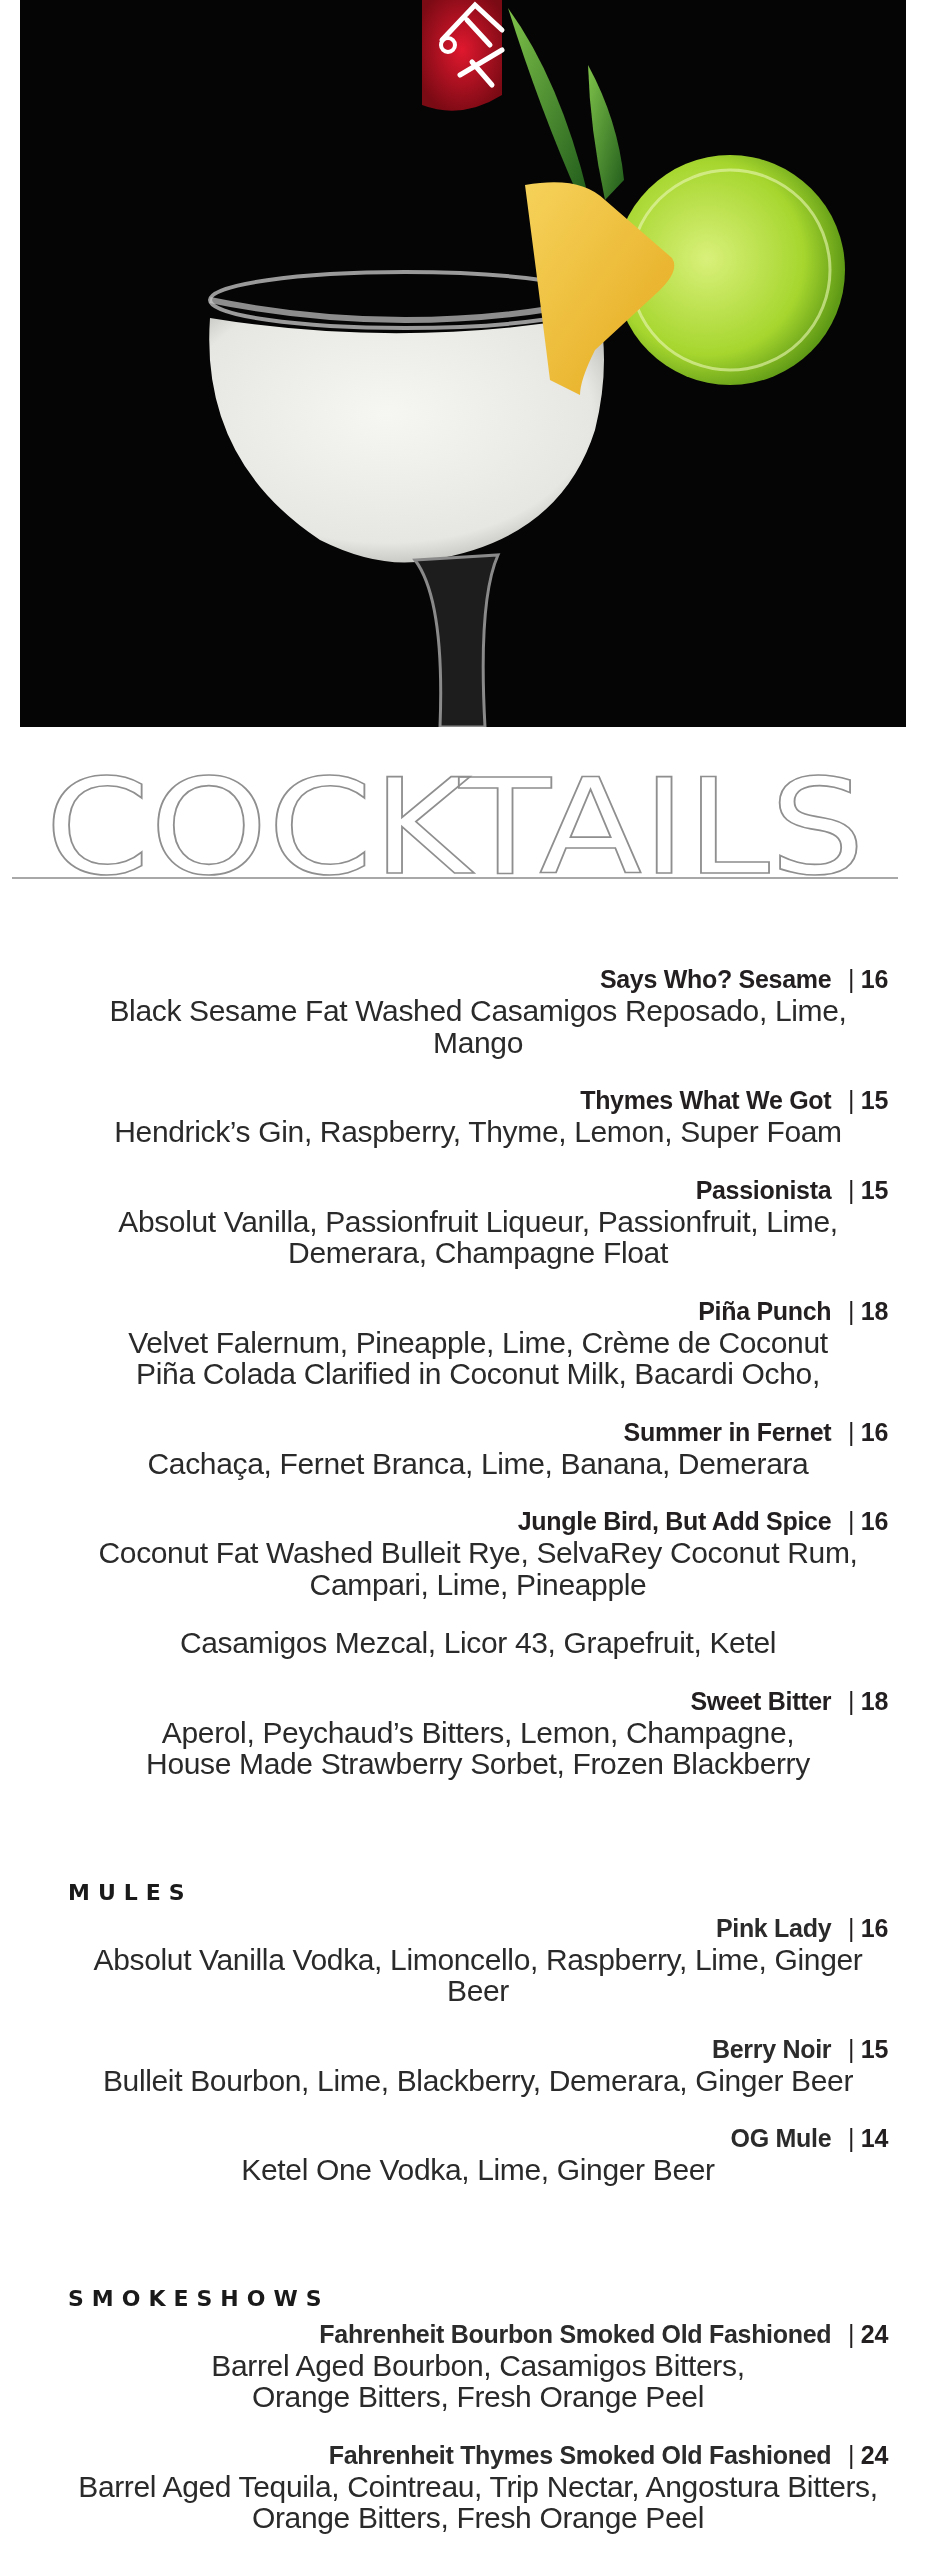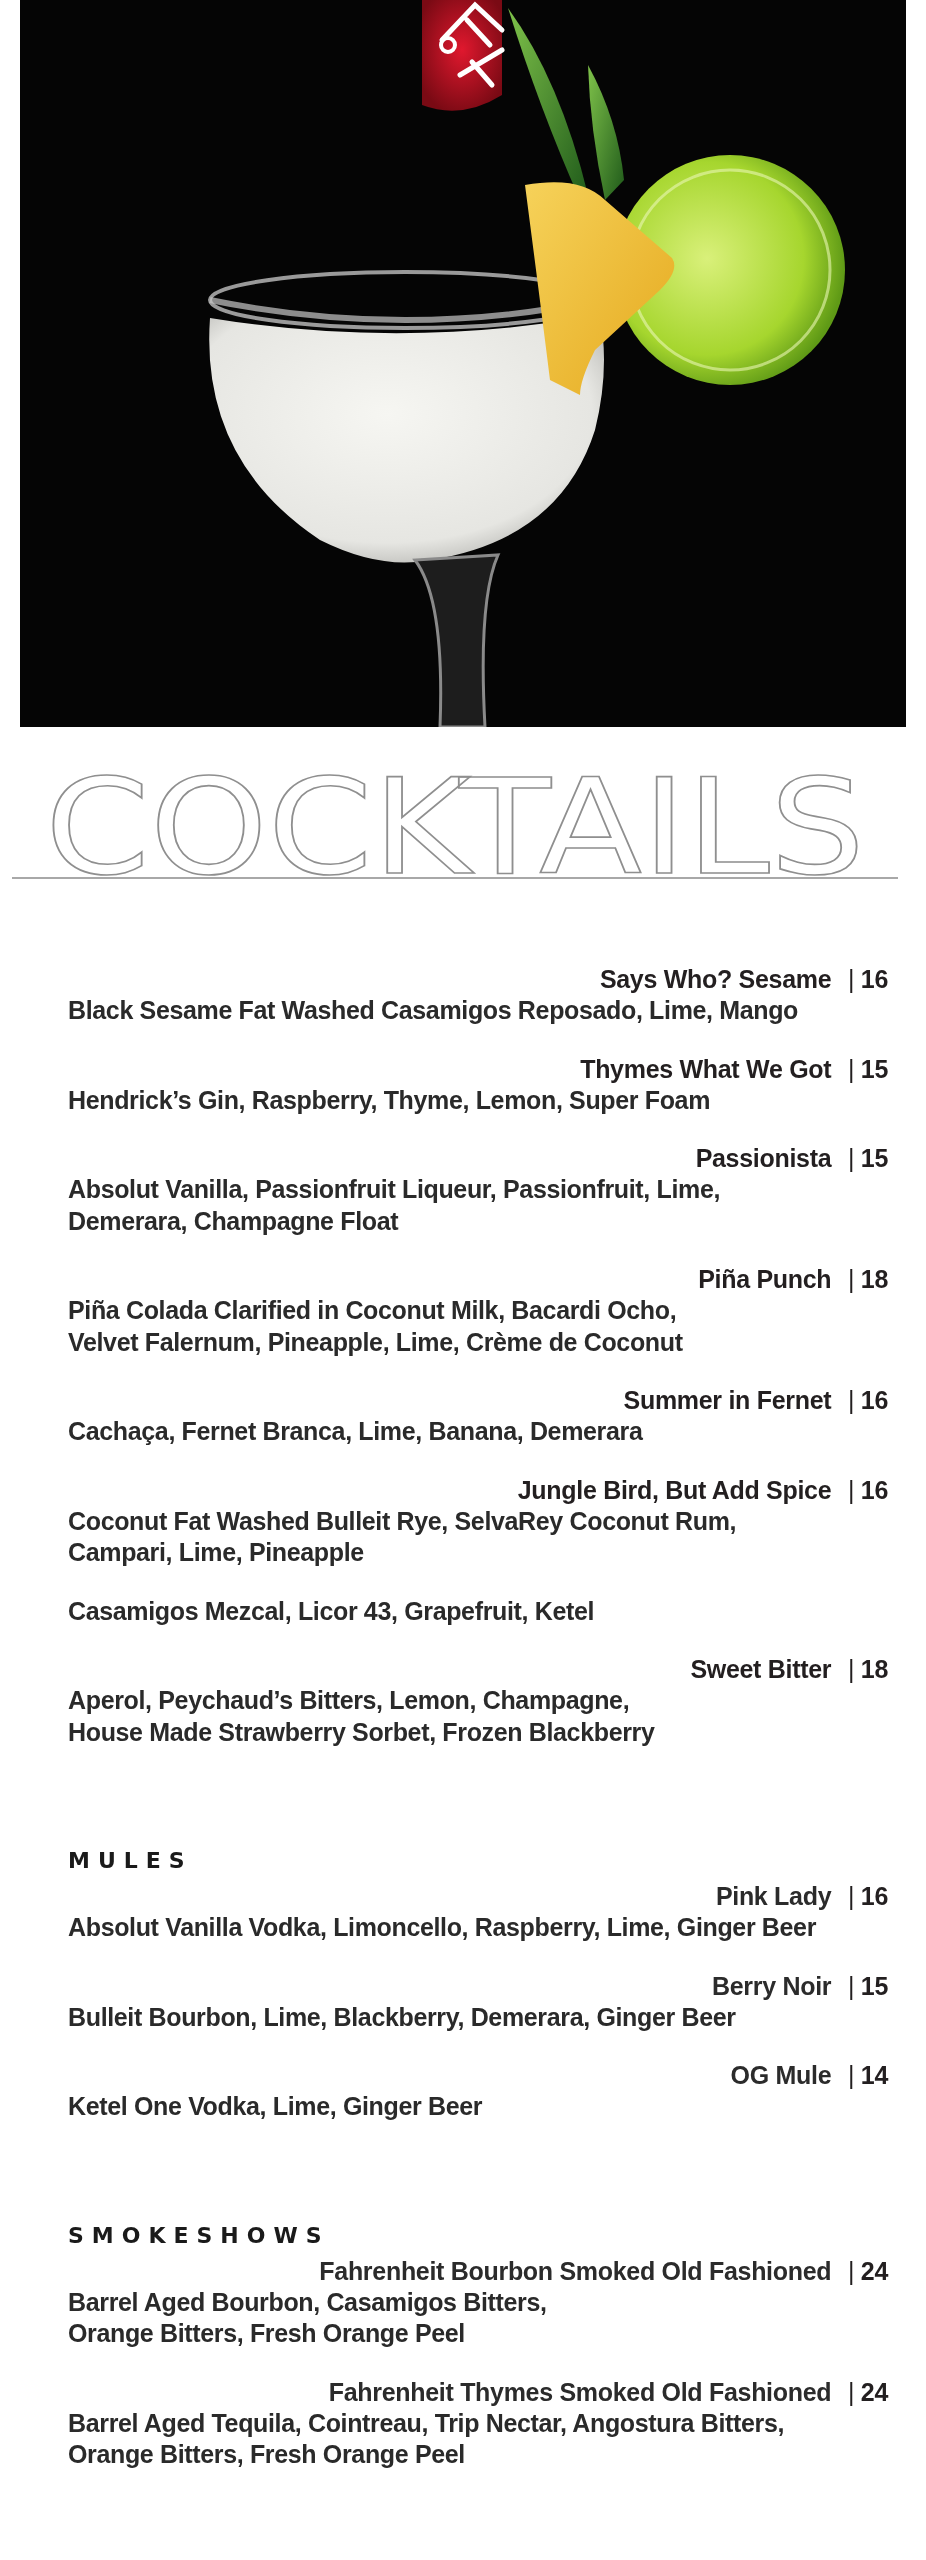--- a/index.html
+++ b/index.html
@@ -9,21 +9,21 @@
   .hero svg { position:absolute; left:0; top:0; }
   .title-wrap { position:absolute; left:12px; top:727px; width:886px; height:106px; border-bottom:2px solid #a8a8a8; overflow:hidden;margin-top:44px; }
   .title-wrap svg { position:absolute; left:0; top:0; }
   .menu { position:absolute; left:68px; top:964px; width:820px; }
   .item { margin:0 0 27px 0; }
   .item-title { font-size:25px; line-height:31px; font-weight:bold; letter-spacing:-0.3px;text-align:right; }
   .item-title .name { font-weight:bold; }
   .item-title.semi .name { font-weight:bold; color:#2b2b2b; }
   .sep { font-weight:normal; margin-left:10px; }
   .price { font-weight:bold; }
-  .desc { font-size:25px; line-height:31.5px; font-weight:bold; color:#2a2a2a; letter-spacing:-0.35px; }
+  .desc { font-size:30px; line-height:31.5px; font-weight:normal; color:#2a2a2a; letter-spacing:-0.35px;text-align:center; }
   .section-head { font-size:22px; font-weight:bold; letter-spacing:8px; margin:0 0 8px 0; color:#1a1a1a; font-family:"DejaVu Sans", sans-serif; }
   .section { margin-top:100px; }
 </style>
 </head>
 <body>
 
 <div class="hero">
   <svg width="886" height="727" viewBox="0 0 886 727">
     <defs>
       <radialGradient id="red" cx="50%" cy="45%" r="60%">
@@ -88,22 +88,22 @@
         <div class="item-title"><span class="name">Thymes What We Got</span><span class="sep"> | </span><span class="price">15</span></div>
         <div class="desc">Hendrick’s Gin, Raspberry, Thyme, Lemon, Super Foam</div>
       </div>
       <div class="item">
         <div class="item-title"><span class="name">Passionista</span><span class="sep"> | </span><span class="price">15</span></div>
         <div class="desc">Absolut Vanilla, Passionfruit Liqueur, Passionfruit, Lime,</div>
         <div class="desc">Demerara, Champagne Float</div>
       </div>
       <div class="item">
         <div class="item-title"><span class="name">Piña Punch</span><span class="sep"> | </span><span class="price">18</span></div>
+        <div class="desc">Velvet Falernum, Pineapple, Lime, Crème de Coconut</div>
         <div class="desc">Piña Colada Clarified in Coconut Milk, Bacardi Ocho,</div>
-        <div class="desc">Velvet Falernum, Pineapple, Lime, Crème de Coconut</div>
       </div>
       <div class="item">
         <div class="item-title"><span class="name">Summer in Fernet</span><span class="sep"> | </span><span class="price">16</span></div>
         <div class="desc">Cachaça, Fernet Branca, Lime, Banana, Demerara</div>
       </div>
       <div class="item">
         <div class="item-title"><span class="name">Jungle Bird, But Add Spice</span><span class="sep"> | </span><span class="price">16</span></div>
         <div class="desc">Coconut Fat Washed Bulleit Rye, SelvaRey Coconut Rum,</div>
         <div class="desc">Campari, Lime, Pineapple</div>
       </div>

